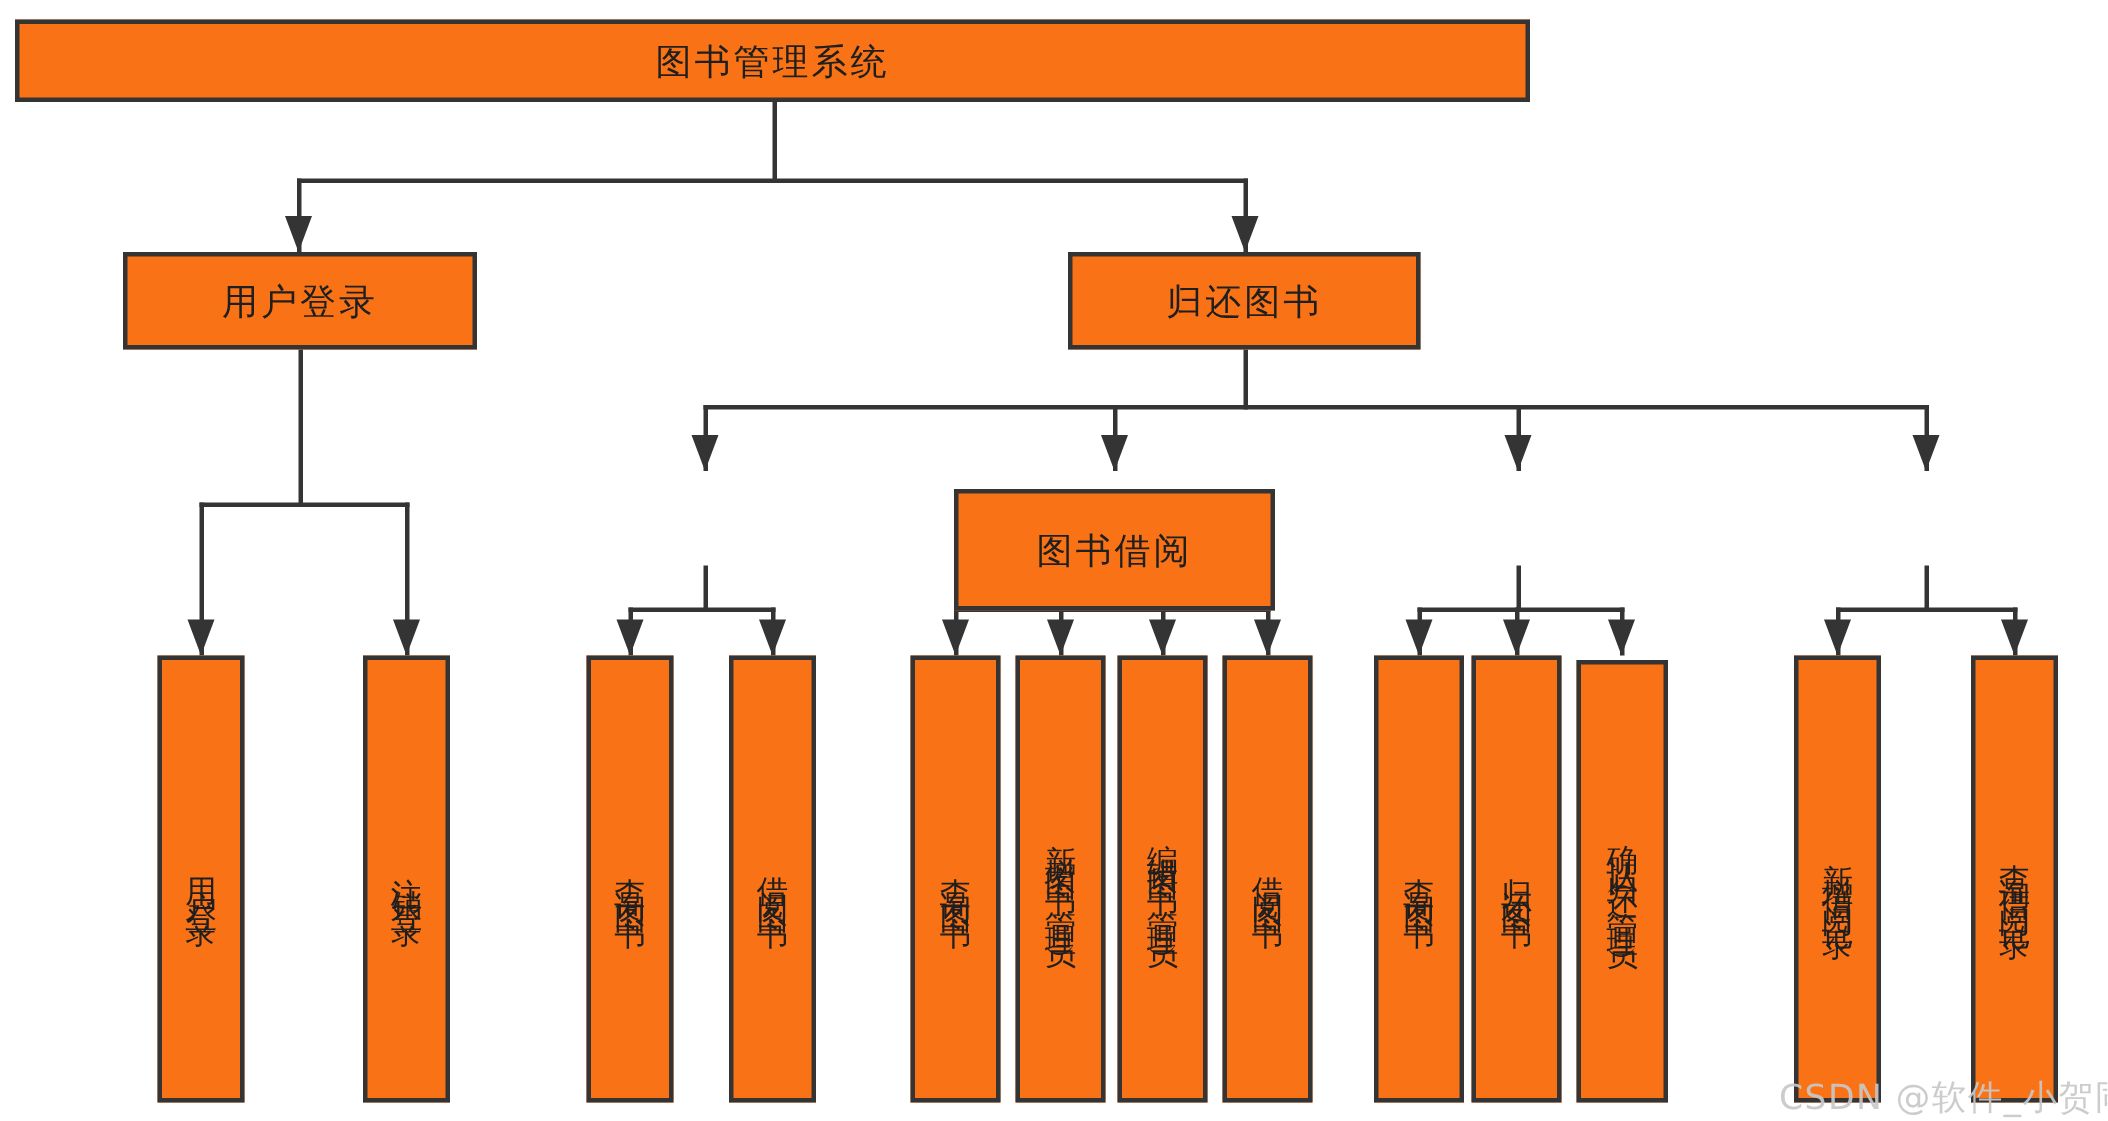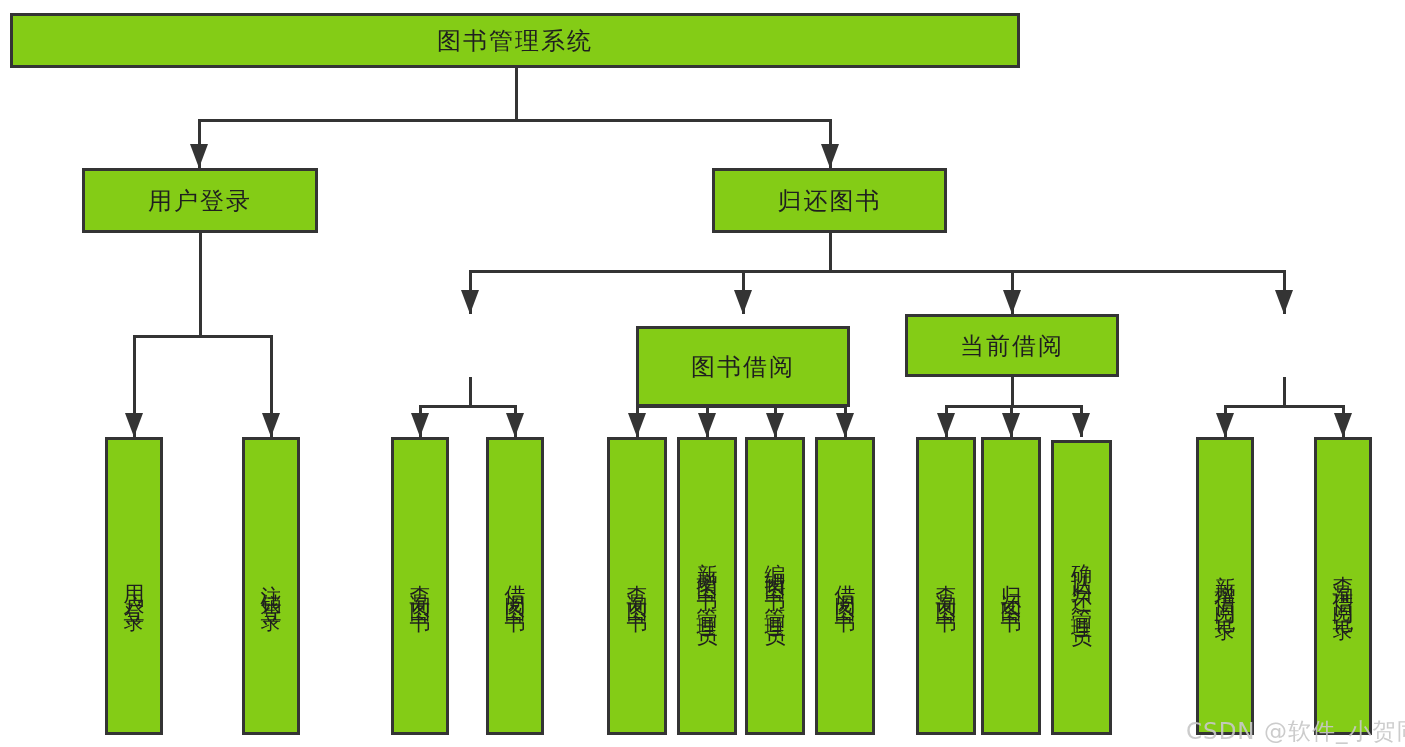--- a/index.html
+++ b/index.html
@@ -15,21 +15,21 @@
     width:1405px;height:747px;
     background:var(--background);
     font-family:"DejaVu Sans","Liberation Sans",sans-serif;
     color:var(--text);
     overflow:hidden;
   }
   .box{
     position:absolute;
     box-sizing:border-box;
     border:3px solid var(--box-border);
-    background:#84cc16;
+    background:#f97316;
     display:flex;
     align-items:center;
     justify-content:center;
     z-index:2;
   }
   .hlabel{
     font-size:24px;
     letter-spacing:2px;
     white-space:nowrap;
     color:var(--text);
@@ -116,23 +116,20 @@
   <div class="box" style="left:82px;top:168px;width:236px;height:65px">
     <span class="hlabel">用户登录</span>
   </div>
   <div class="box" style="left:712px;top:168px;width:235px;height:65px">
     <span class="hlabel">归还图书</span>
   </div>
 
   <div class="box" style="left:636px;top:326px;width:214px;height:81px">
     <span class="hlabel">图书借阅</span>
   </div>
-  <div class="box" style="left:905px;top:314px;width:214px;height:63px">
-    <span class="hlabel">当前借阅</span>
-  </div>
 
   <div class="box" style="left:105px;top:437px;width:58px;height:298px">
     <span class="vlabel">用户登录</span>
   </div>
   <div class="box" style="left:242px;top:437px;width:58px;height:298px">
     <span class="vlabel">注销登录</span>
   </div>
 
   <div class="box" style="left:391px;top:437px;width:58px;height:298px">
     <span class="vlabel">查询图书</span>

